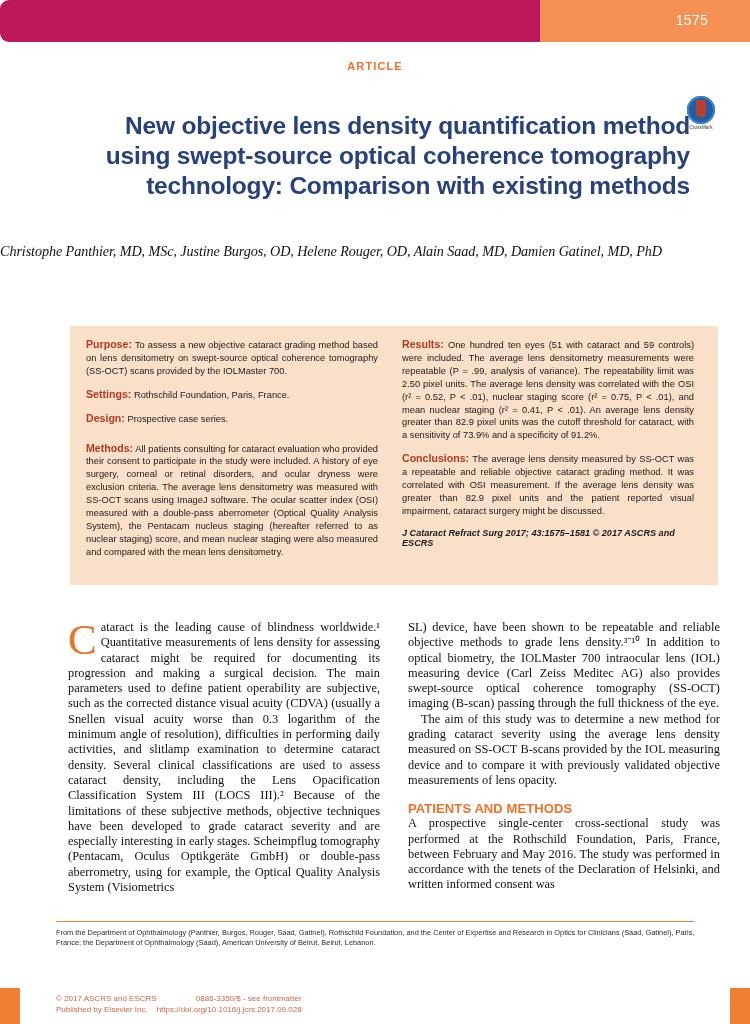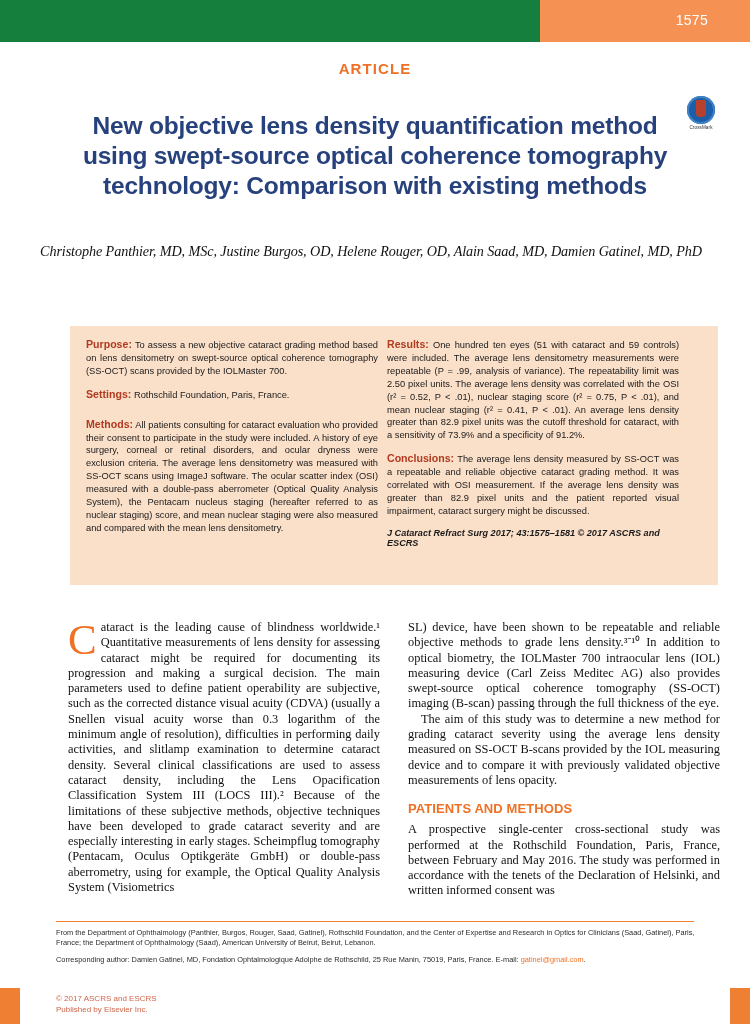--- a/index.html
+++ b/index.html
@@ -14,21 +14,22 @@
     overflow: hidden;
     position: relative;
   }
 
   
   .header-bar {
     position: absolute;
     top: 0; left: 0;
     width: 750px;
     height: 42px;
-    background: #15803d;
+    background: #be185d;
+    border-radius: 9px;
   }
   .header-bar-right {
     position: absolute;
     top: 0;
     left: 540px;
     width: 210px;
     height: 42px;
     background: #f49153;
   }
   .page-number {
@@ -43,32 +44,32 @@
 
   
   .article-label {
     position: absolute;
     top: 60px;
     left: 0;
     width: 750px;
     text-align: center;
     color: #ef7125;
     font-family: "Liberation Sans", sans-serif;
-    font-size: 15px;
+    font-size: 11px;
     font-weight: bold;
     letter-spacing: 1.1px;
   }
 
   
   .title {
     position: absolute;
     top: 95px;
     left: 60px;
     width: 630px;
-    text-align: center;
+    text-align: right;
     color: #27417c;
     font-family: "Liberation Sans", sans-serif;
     font-size: 24.5px;
     font-weight: bold;
     line-height: 30px;
     letter-spacing: -0.2px;
   }
 
   
   .crossmark {
@@ -111,37 +112,36 @@
     position: absolute;
     top: 243px;
     left: 0;
     width: 662px;
     text-align: center;
     font-family: "Liberation Serif", serif;
     font-style: italic;
     font-size: 14.2px;
     color: #111;
     letter-spacing: -0.1px;
-    padding-left: 40px;
   }
 
   
   .abstract-box {
     position: absolute;
     top: 326px;
     left: 70px;
     width: 648px;
     height: 259px;
     background: #fadfc9;
     box-sizing: border-box;
     padding: 12px 16px 10px 16px;
   }
   .abstract-cols {
     display: flex;
-    gap: 9px;
+    gap: 24px;
   }
   .abstract-col {
     width: 292px;
   }
   .abs-p {
     font-family: "Liberation Sans", sans-serif;
     font-size: 9.3px;
     line-height: 12.9px;
     color: #1a1a1a;
     text-align: justify;
@@ -191,21 +191,21 @@
     line-height: 35px;
     color: #ef7125;
     padding: 2px 4px 0 0;
     font-weight: normal;
   }
   .sec-head {
     font-family: "Liberation Sans", sans-serif;
     font-size: 13px;
     font-weight: bold;
     color: #ef7125;
-    margin: 13px 0 6px 0;
+    margin: 13px 0 0 0;
     letter-spacing: 0.1px;
   }
   .sub-head {
     font-family: "Liberation Sans", sans-serif;
     font-size: 11.4px;
     font-weight: bold;
     color: #d9542b;
     margin: 1px 0 1px 0;
   }
 
@@ -287,20 +287,23 @@
   <div class="abstract-cols">
 
     <div class="abstract-col">
       <p class="abs-p">
         <span class="abs-head">Purpose:</span><span> To assess a new objective cataract grading method based on lens densitometry on swept-source optical coherence tomography (SS-OCT) scans provided by the IOLMaster 700.</span>
       </p>
       <p class="abs-p">
         <span class="abs-head">Settings:</span><span> Rothschild Foundation, Paris, France.</span>
       </p>
       <p class="abs-p">
+        <span class="abs-head">Design:</span><span> Prospective case series.</span>
+      </p>
+      <p class="abs-p">
         <span class="abs-head">Methods:</span><span> All patients consulting for cataract evaluation who provided their consent to participate in the study were included. A history of eye surgery, corneal or retinal disorders, and ocular dryness were exclusion criteria. The average lens densitometry was measured with SS-OCT scans using ImageJ software. The ocular scatter index (OSI) measured with a double-pass aberrometer (Optical Quality Analysis System), the Pentacam nucleus staging (hereafter referred to as nuclear staging) score, and mean nuclear staging were also measured and compared with the mean lens densitometry.</span>
       </p>
     </div>
 
     <div class="abstract-col">
       <p class="abs-p">
         <span class="abs-head">Results:</span><span> One hundred ten eyes (51 with cataract and 59 controls) were included. The average lens densitometry measurements were repeatable (P = .99, analysis of variance). The repeatability limit was 2.50 pixel units. The average lens density was correlated with the OSI (r² = 0.52, P &lt; .01), nuclear staging score (r² = 0.75, P &lt; .01), and mean nuclear staging (r² = 0.41, P &lt; .01). An average lens density greater than 82.9 pixel units was the cutoff threshold for cataract, with a sensitivity of 73.9% and a specificity of 91.2%.</span>
       </p>
       <p class="abs-p">
         <span class="abs-head">Conclusions:</span><span> The average lens density measured by SS-OCT was a repeatable and reliable objective cataract grading method. It was correlated with OSI measurement. If the average lens density was greater than 82.9 pixel units and the patient reported visual impairment, cataract surgery might be discussed.</span>
@@ -325,26 +328,27 @@
     <h2 class="sec-head">PATIENTS AND METHODS</h2>
     <p class="body-p">A prospective single-center cross-sectional study was performed at the Rothschild Foundation, Paris, France, between February and May 2016. The study was performed in accordance with the tenets of the Declaration of Helsinki, and written informed consent was</p>
   </div>
 
 </div>
 
 <div class="footer-rule"></div>
 
 <div class="footnotes">
   <p>From the Department of Ophthalmology (Panthier, Burgos, Rouger, Saad, Gatinel), Rothschild Foundation, and the Center of Expertise and Research in Optics for Clinicians (Saad, Gatinel), Paris, France; the Department of Ophthalmology (Saad), American University of Beirut, Beirut, Lebanon.</p>
-  <p>
-    <span>Corresponding author: Damien Gatinel, MD, Fondation Ophtalmologique Adolphe de Rothschild, 25 Rue Manin, 75019, Paris, France. E-mail: </span><span class="email">gatinel@gmail.com</span><span>.</span>
-  </p>
 </div>
 
 <div class="copyright">
   <div class="left">
     <div>© 2017 ASCRS and ESCRS</div>
     <div>Published by Elsevier Inc.</div>
   </div>
+  <div class="right">
+    <div>0886-3350/$ - see frontmatter</div>
+    <div>https://doi.org/10.1016/j.jcrs.2017.09.028</div>
+  </div>
 </div>
 
 <div class="bottom-left-bar"></div>
 <div class="bottom-right-bar"></div>
 
 </body></html>

